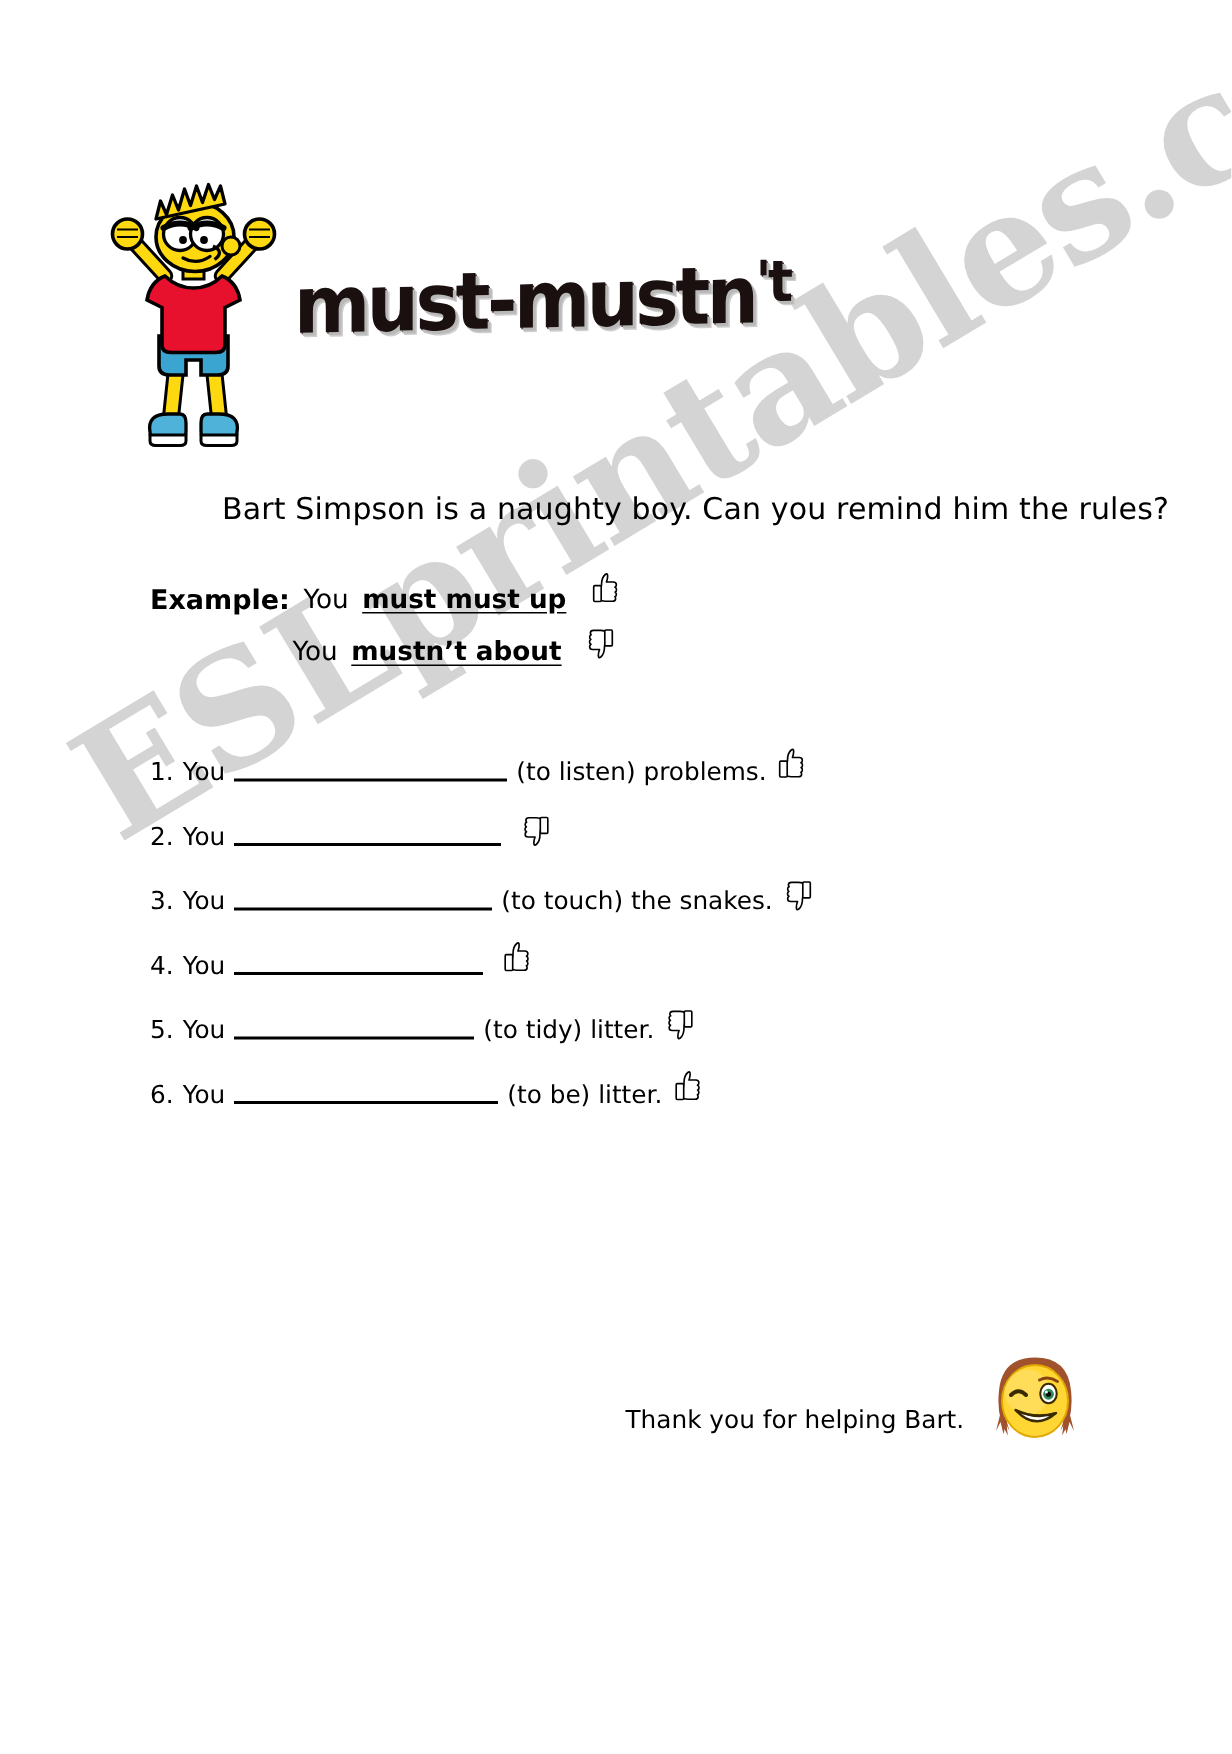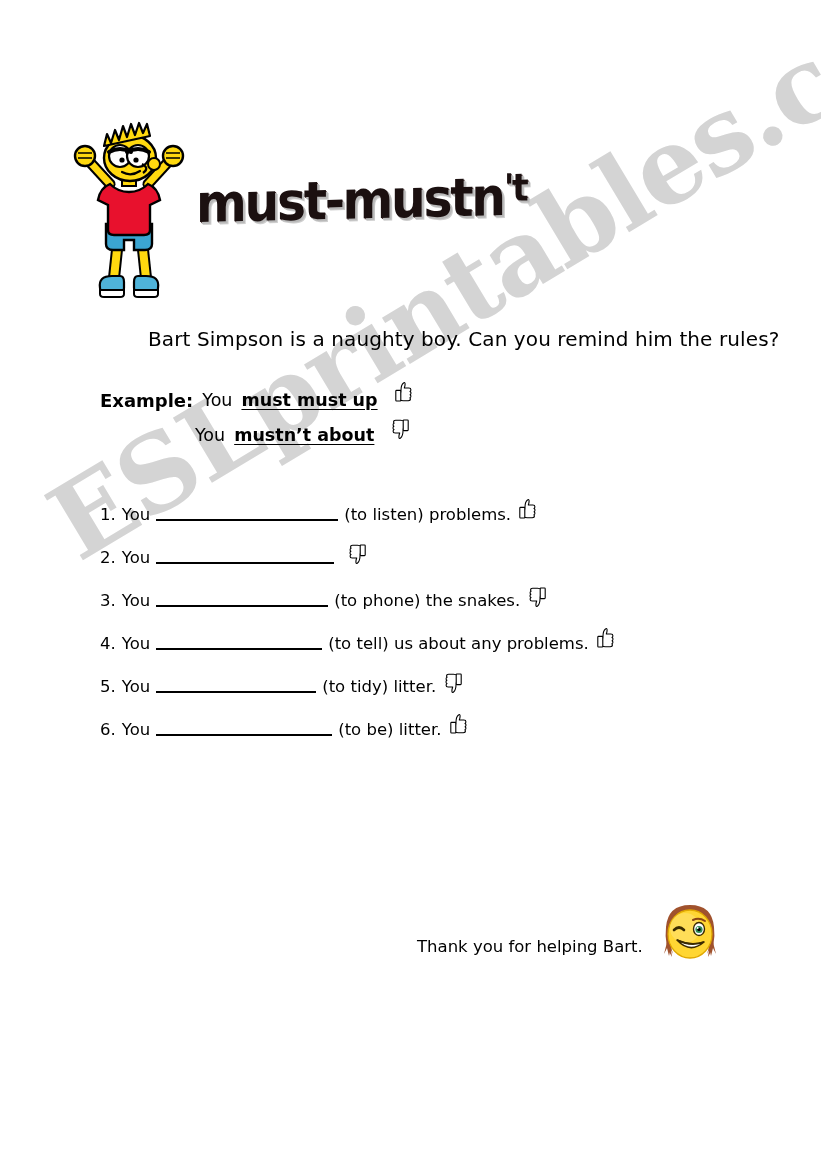--- a/index.html
+++ b/index.html
@@ -285,36 +285,35 @@
               <path d="M2.5 9.4 h3.6 q0.7 0 0.7 0.8 v9 q0 0.8 -0.7 0.8 h-3.6 q-0.7 0 -0.7 -0.8 v-9 q0 -0.8 0.7 -0.8z" fill="#ffffff" stroke="#000" stroke-width="1.1" stroke-linejoin="round"></path>
             </g>
           </svg>
         </span>
       </div>
 
       <div class="item">
         <span class="item-num">3.</span>
         <span class="item-you">You</span>
         <span class="blank w3"></span>
-        <span>(to phone) the snakes.</span>
+        <span>(to touch) the snakes.</span>
         <span class="thumb">
           <svg viewBox="0 0 20 24" xmlns="http://www.w3.org/2000/svg">
             <g transform="translate(20,24) rotate(180)">
               <path d="M7 9 q0 -5 2.5 -7 q1.6 -1.2 1.6 1 q0 2 -0.8 4 h4.6 q2 0 2 1.8 q0 1.2 -0.9 1.7 q1 0.4 1 1.6 q0 1.2 -0.9 1.6 q0.8 0.5 0.8 1.6 q0 1.2 -1 1.5 q0.5 0.5 0.5 1.3 q0 1.7 -2.1 1.7 h-4.8 q-2.6 0 -4 -1.4 z" fill="#ffffff" stroke="#000" stroke-width="1.1" stroke-linejoin="round"></path>
               <path d="M2.5 9.4 h3.6 q0.7 0 0.7 0.8 v9 q0 0.8 -0.7 0.8 h-3.6 q-0.7 0 -0.7 -0.8 v-9 q0 -0.8 0.7 -0.8z" fill="#ffffff" stroke="#000" stroke-width="1.1" stroke-linejoin="round"></path>
             </g>
           </svg>
         </span>
       </div>
 
       <div class="item">
         <span class="item-num">4.</span>
         <span class="item-you">You</span>
         <span class="blank w4"></span>
-        <span>(to tell) us about any problems.</span>
         <span class="thumb">
           <svg viewBox="0 0 20 24" xmlns="http://www.w3.org/2000/svg">
             <path d="M7 9 q0 -5 2.5 -7 q1.6 -1.2 1.6 1 q0 2 -0.8 4 h4.6 q2 0 2 1.8 q0 1.2 -0.9 1.7 q1 0.4 1 1.6 q0 1.2 -0.9 1.6 q0.8 0.5 0.8 1.6 q0 1.2 -1 1.5 q0.5 0.5 0.5 1.3 q0 1.7 -2.1 1.7 h-4.8 q-2.6 0 -4 -1.4 z" fill="#ffffff" stroke="#000" stroke-width="1.1" stroke-linejoin="round"></path>
             <path d="M2.5 9.4 h3.6 q0.7 0 0.7 0.8 v9 q0 0.8 -0.7 0.8 h-3.6 q-0.7 0 -0.7 -0.8 v-9 q0 -0.8 0.7 -0.8z" fill="#ffffff" stroke="#000" stroke-width="1.1" stroke-linejoin="round"></path>
           </svg>
         </span>
       </div>
 
       <div class="item">
         <span class="item-num">5.</span>

